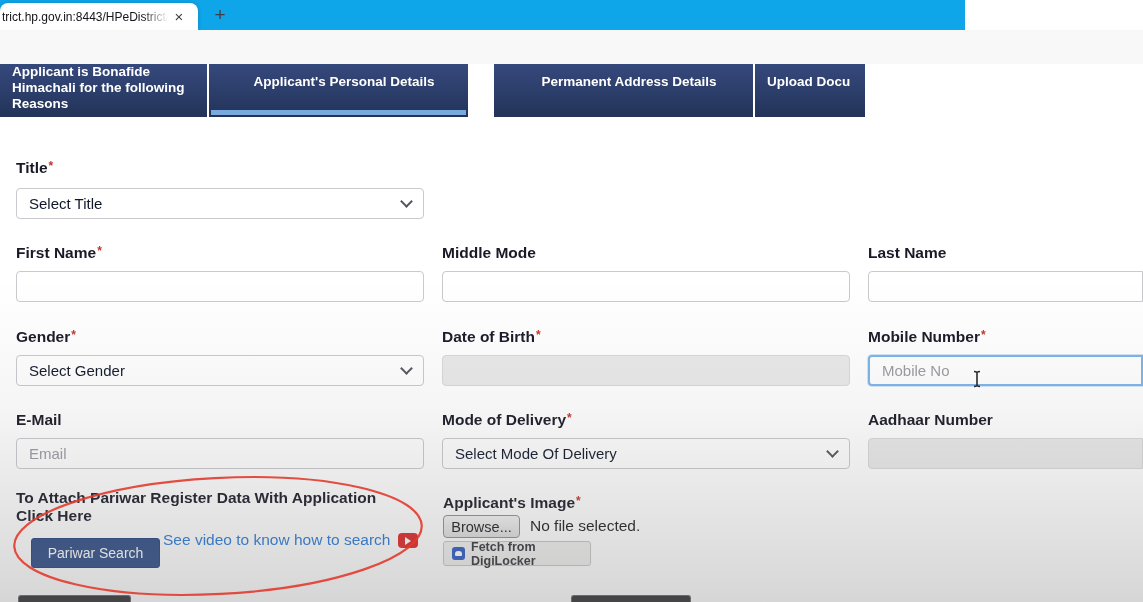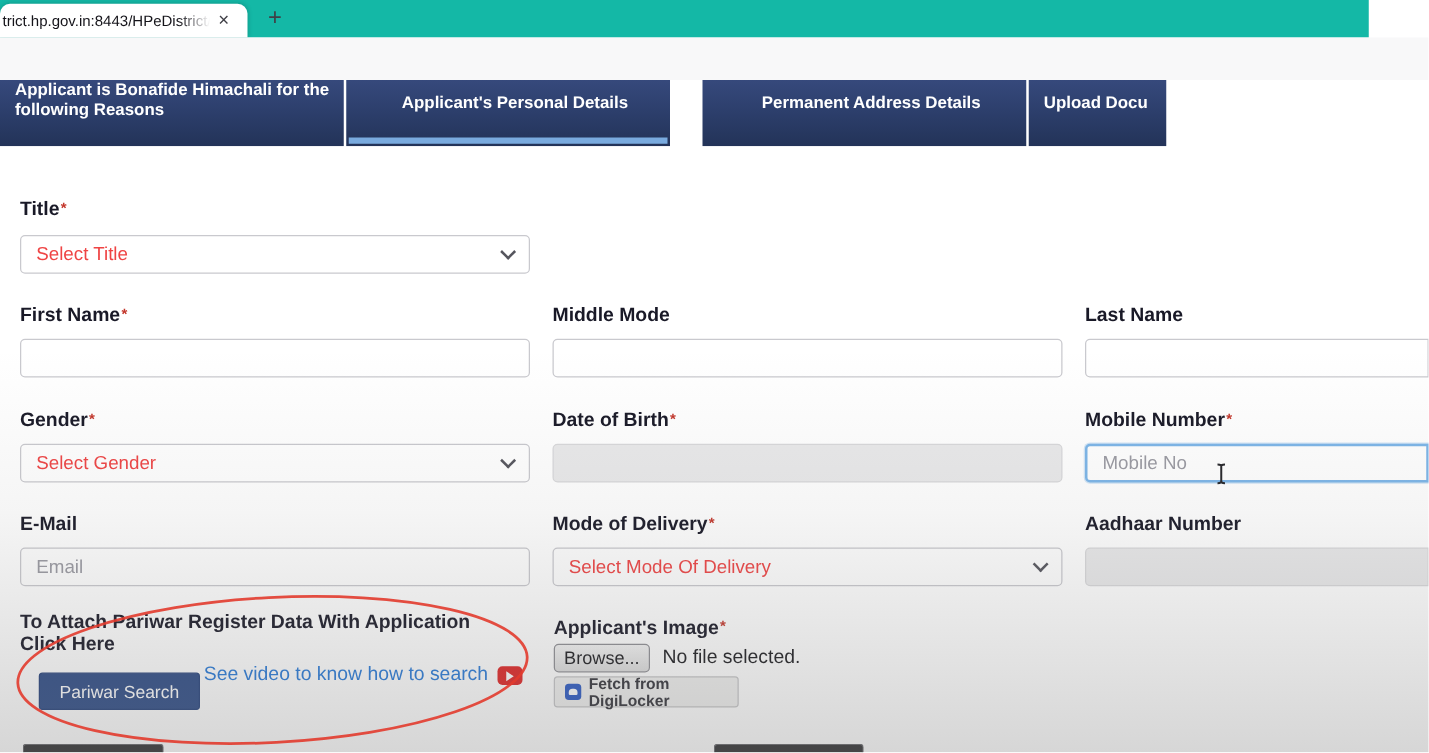--- a/index.html
+++ b/index.html
@@ -1,21 +1,21 @@
 <!DOCTYPE html>
 <html><head>
 <meta charset="utf-8">
 <style>
   * { margin:0; padding:0; box-sizing:border-box; }
   html,body { width:1143px; height:602px; overflow:hidden; }
   body { font-family:"Liberation Sans", sans-serif; background:#fff; }
   .page { position:relative; width:1143px; height:602px; background:#fff; overflow:hidden; }
 
   
-  .tabstrip { position:absolute; left:0; top:0; width:1095px; height:30px; background:#14b8a6; }
+  .tabstrip { position:absolute; left:0; top:0; width:965px; height:30px; background:#0ea5e9; }
   .btab { position:absolute; left:0; top:3px; width:198px; height:27px; background:#fff;
           border-radius:8px 8px 0 0; box-shadow:0 0 4px rgba(0,0,0,.18); display:flex; align-items:center; }
   .btab-title { font-size:12px; color:#15141a; white-space:nowrap; overflow:hidden; width:168px; padding-left:2px;
                 -webkit-mask-image:linear-gradient(90deg,#000 85%,transparent); mask-image:linear-gradient(90deg,#000 85%,transparent); }
   .btab-close { font-size:15px; color:#3f3f46; width:22px; text-align:center; cursor:default; }
   .newtab { position:absolute; left:206px; top:2px; width:28px; height:26px; font-size:19px; color:#3f3f46;
             display:flex; align-items:center; justify-content:center; }
 
   .toolbar { position:absolute; left:0; top:30px; width:1143px; height:34px; background:#f8f8f9; }
   .navbtn { position:absolute; top:38px; width:20px; height:20px; color:#55555e; font-size:17px; line-height:20px; text-align:center; }
@@ -36,21 +36,21 @@
   .step.active::after { content:""; position:absolute; left:2px; right:2px; bottom:2px; height:5px; background:#79aade; }
 
   
   .lbl { position:absolute; font-size:15.5px; font-weight:bold; color:#191927; }
   .req { color:#c3362b; font-size:12px; vertical-align:top; margin-left:1px; }
   .field { position:absolute; height:31px; background:#fff; border:1px solid #c9c9ce; border-radius:4px;
            font-size:15px; color:#4a4a52; display:flex; align-items:center; padding:0 12px; }
   .field.disabled { background:#e9e9ea; border-color:#d8d8da; }
   .field.focus { border:2px solid #7cb5e8; box-shadow:0 0 0 1px rgba(124,181,232,.35); }
   .field .ph { color:#9a9aa2; }
-  .selectbox { justify-content:space-between; color:#ef4444; cursor:default; }
+  .selectbox { justify-content:space-between; color:#0f172a; cursor:default; }
   .chev { width:9px; height:9px; border-right:2px solid #55555d; border-bottom:2px solid #55555d;
           transform:rotate(45deg); margin-top:-5px; flex:0 0 auto; }
 
   .w1 { left:16px;  width:408px; }
   .w2 { left:442px; width:408px; }
   .w3 { left:868px; width:275px; border-top-right-radius:0; border-bottom-right-radius:0; }
 
   
   .pariwar-head { position:absolute; left:16px; top:489px; width:392px; font-size:15.5px; font-weight:bold; color:#191927; line-height:18px; }
   .pariwar-btn { position:absolute; left:31px; top:538px; width:129px; height:30px; background:#2d4b86; border:1px solid #24407a;
@@ -138,21 +138,21 @@
         <span>
           <svg viewBox="0 0 16 16" width="17" height="17" fill="none" stroke="#5b5b66" stroke-width="1.4">
             <path d="M8 1.8l1.9 3.9 4.3.6-3.1 3 .7 4.3L8 11.6l-3.8 2 .7-4.3-3.1-3 4.3-.6z" stroke-linejoin="round"></path>
           </svg>
         </span>
       </span>
     </div>
   </div>
 
   <div class="steps">
-    <div class="step" style="width:275px;">
+    <div class="step" style="width:207px;">
       <div class="clip">Applicant is Bonafide Himachali for the following Reasons</div>
     </div>
     <div class="step center active" style="width:259px;">
       <div>Applicant's Personal Details</div>
     </div>
     <div class="step center" style="width:259px;margin-left:24px;">
       <div>Permanent Address Details</div>
     </div>
     <div class="step" style="width:110px; padding-top:10px;">
       <div>Upload Docu</div>

